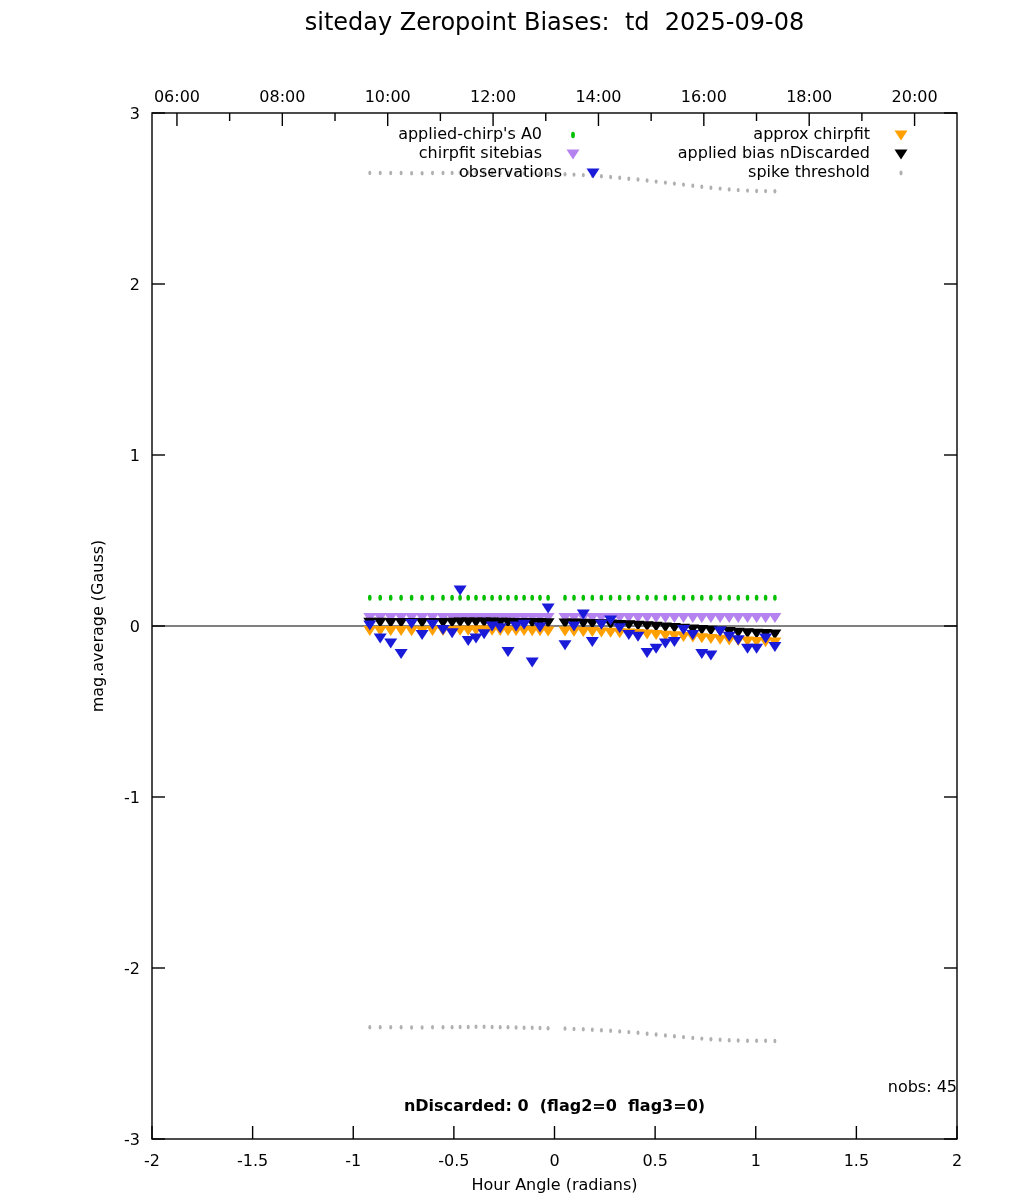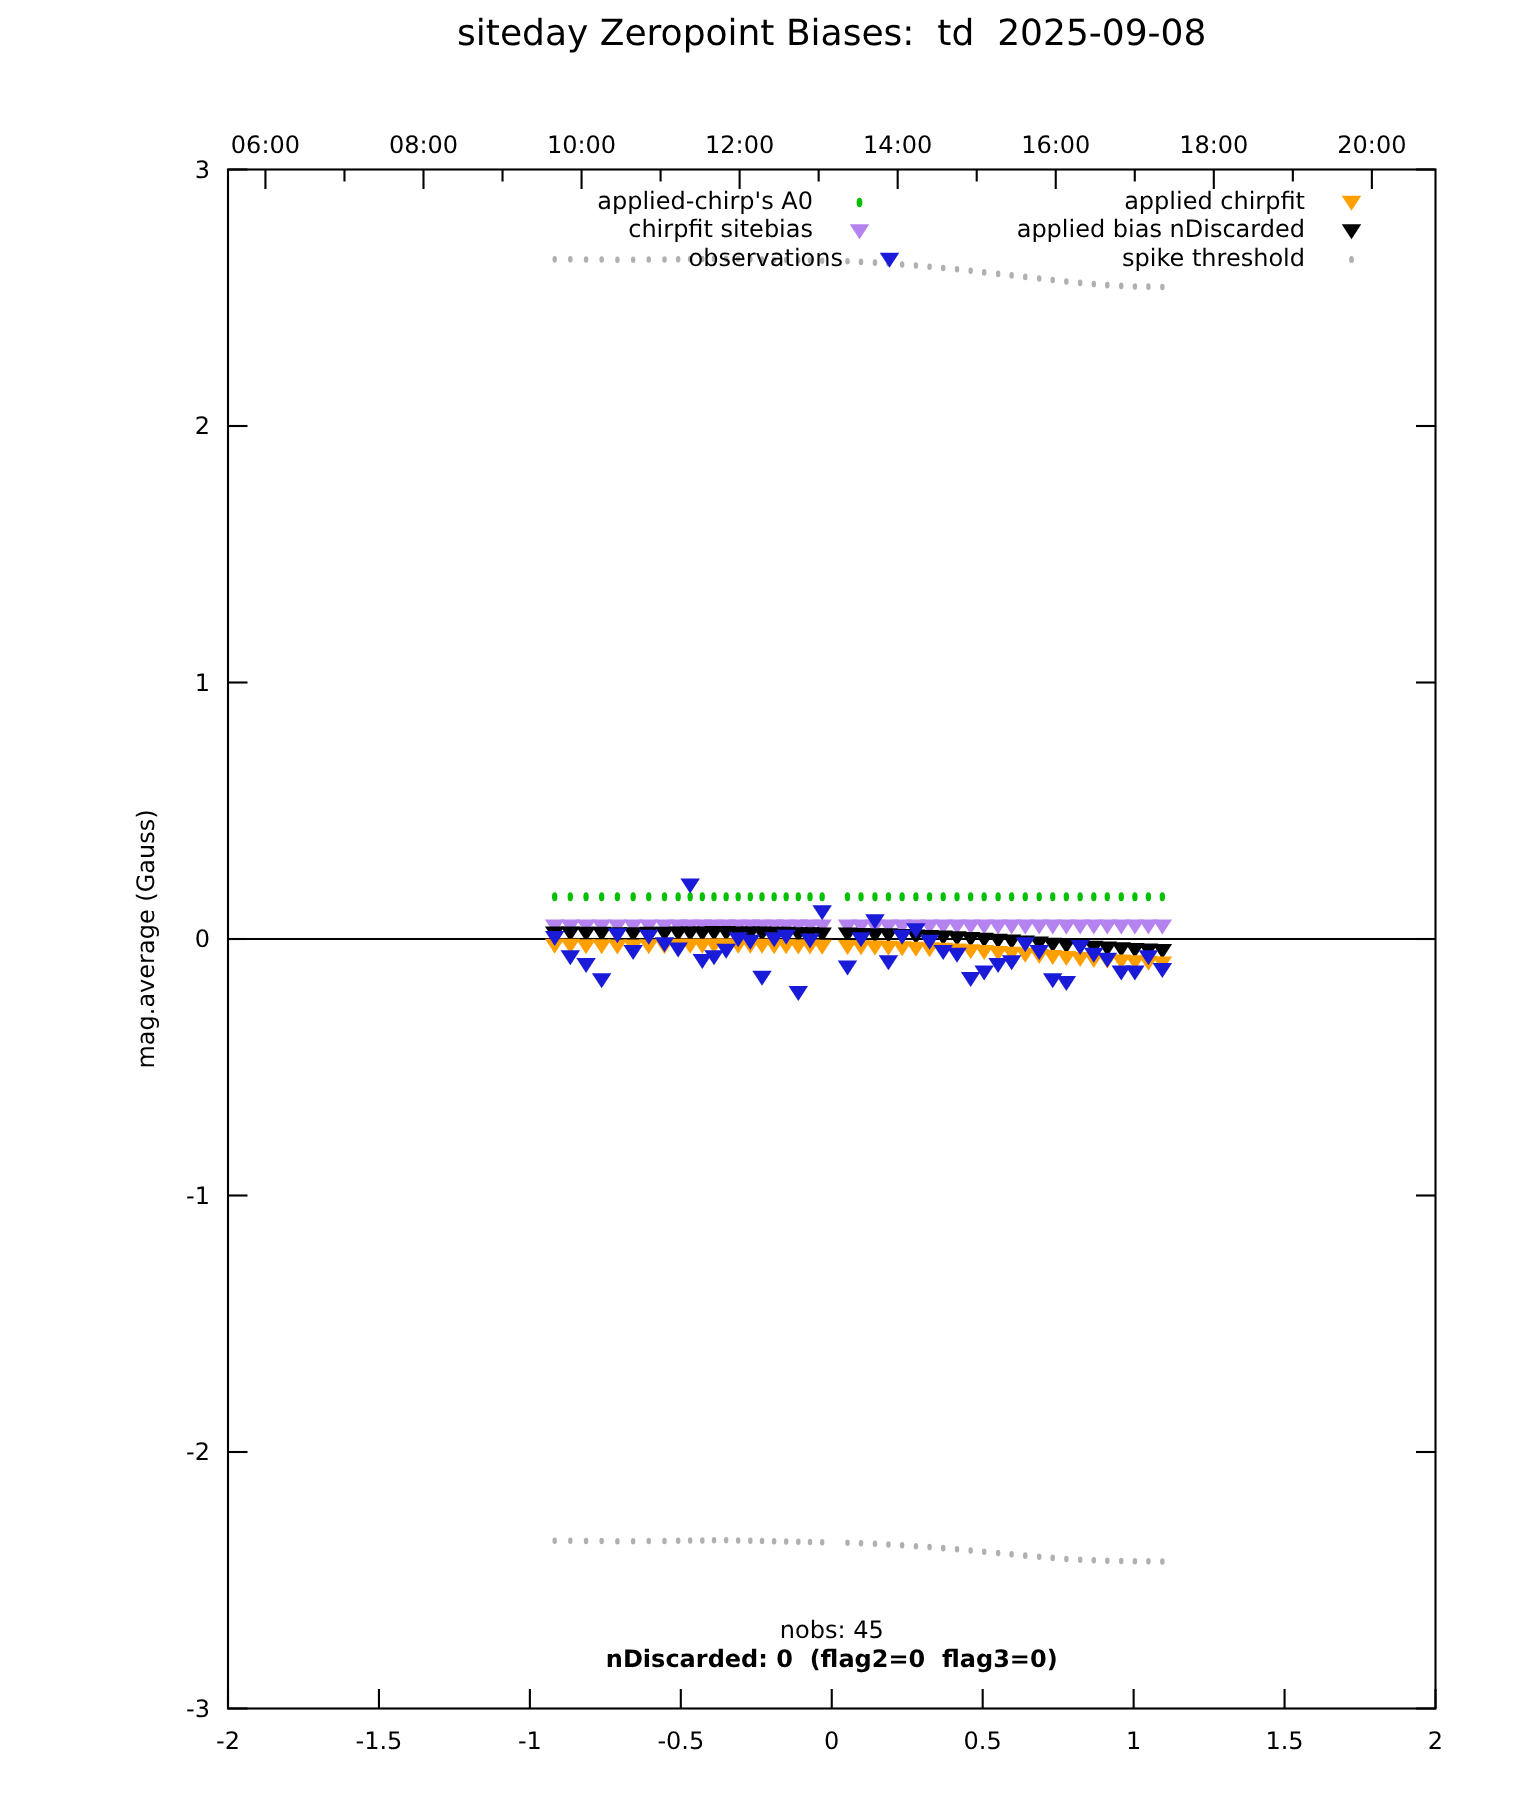--- a/index.html
+++ b/index.html
@@ -4,21 +4,21 @@
 <style>
   html,body{margin:0;padding:0;background:#fff;}
   .canvas{position:relative;width:1024px;height:1200px;background:#ffffff;
           font-family:"DejaVu Sans","Liberation Sans",sans-serif;color:#000;overflow:hidden;}
   .canvas svg{position:absolute;left:0;top:0;}
   .abs{position:absolute;white-space:pre;}
   .title{left:152px;top:8px;width:805px;text-align:center;font-size:24px;}
   .x2label{left:152px;top:55px;width:805px;text-align:center;font-size:16px;}
   .xlabel{left:152px;top:1175px;width:805px;text-align:center;font-size:16px;}
   .ylabel{left:97px;top:626px;transform:translate(-50%,-50%) rotate(-90deg);font-size:16px;}
-  .nobs{left:152px;top:1077px;width:805px;text-align:center;font-size:16px;}
+  .nobs{left:152px;top:1077px;width:805px;text-align:right;font-size:16px;}
   .ndisc{left:152px;top:1096px;width:805px;text-align:center;font-size:16px;font-weight:bold;}
   .legend-item{position:absolute;display:flex;align-items:center;gap:24px;height:19px;font-size:16px;justify-content:space-between;}
   .legend-label{white-space:pre;}
   .legend-marker{display:inline-block;width:14px;height:14px;position:relative;}
   .legend-marker svg{position:static;}
   .tick{font-size:16px;fill:#000;}
 </style>
 </head>
 <body>
 
@@ -420,20 +420,21 @@
         <path d="M741.0 643.7 L754.0 643.7 L747.5 653.7 Z"></path>
         <path d="M750.1 643.7 L763.1 643.7 L756.6 653.7 Z"></path>
         <path d="M759.1 633.5 L772.1 633.5 L765.6 643.5 Z"></path>
         <path d="M768.4 642.0 L781.4 642.0 L774.9 652.0 Z"></path>
       </g>
       <rect x="152" y="113" width="805" height="1026" fill="none" stroke="#000" stroke-width="1.4"></rect>
     </svg>
 
   <div class="abs title">siteday Zeropoint Biases:  td  2025-09-08</div>
   <div class="abs ylabel">mag.average (Gauss)</div>
+  <div class="abs xlabel">Hour Angle (radians)</div>
   <div class="abs nobs">nobs: 45</div>
   <div class="abs ndisc">nDiscarded: 0  (flag2=0  flag3=0)</div>
 
   <div class="legend-item" style="right:444px;top:124px">
     <span class="legend-label">applied-chirp's A0</span>
     <span class="legend-marker"><svg width="14" height="14">
           <ellipse cx="7" cy="7" rx="1.9" ry="3.2" fill="#00c000"></ellipse>
         </svg></span>
   </div>
   <div class="legend-item" style="right:444px;top:143px">
@@ -442,21 +443,21 @@
           <path d="M0.5 2.5 L13.5 2.5 L7 12.5 Z" fill="#b583ef"></path>
         </svg></span>
   </div>
   <div class="legend-item" style="right:424px;top:162px">
     <span class="legend-label">observations</span>
     <span class="legend-marker"><svg width="14" height="14">
           <path d="M0.5 2.5 L13.5 2.5 L7 12.5 Z" fill="#1a1ad9"></path>
         </svg></span>
   </div>
   <div class="legend-item" style="right:116px;top:124px">
-    <span class="legend-label">applied chirpfit</span>
+    <span class="legend-label">approx chirpfit</span>
     <span class="legend-marker"><svg width="14" height="14">
           <path d="M0.5 2.5 L13.5 2.5 L7 12.5 Z" fill="#ffa000"></path>
         </svg></span>
   </div>
   <div class="legend-item" style="right:116px;top:143px">
     <span class="legend-label">applied bias nDiscarded</span>
     <span class="legend-marker"><svg width="14" height="14">
           <path d="M0.5 2.5 L13.5 2.5 L7 12.5 Z" fill="#000000"></path>
         </svg></span>
   </div>

